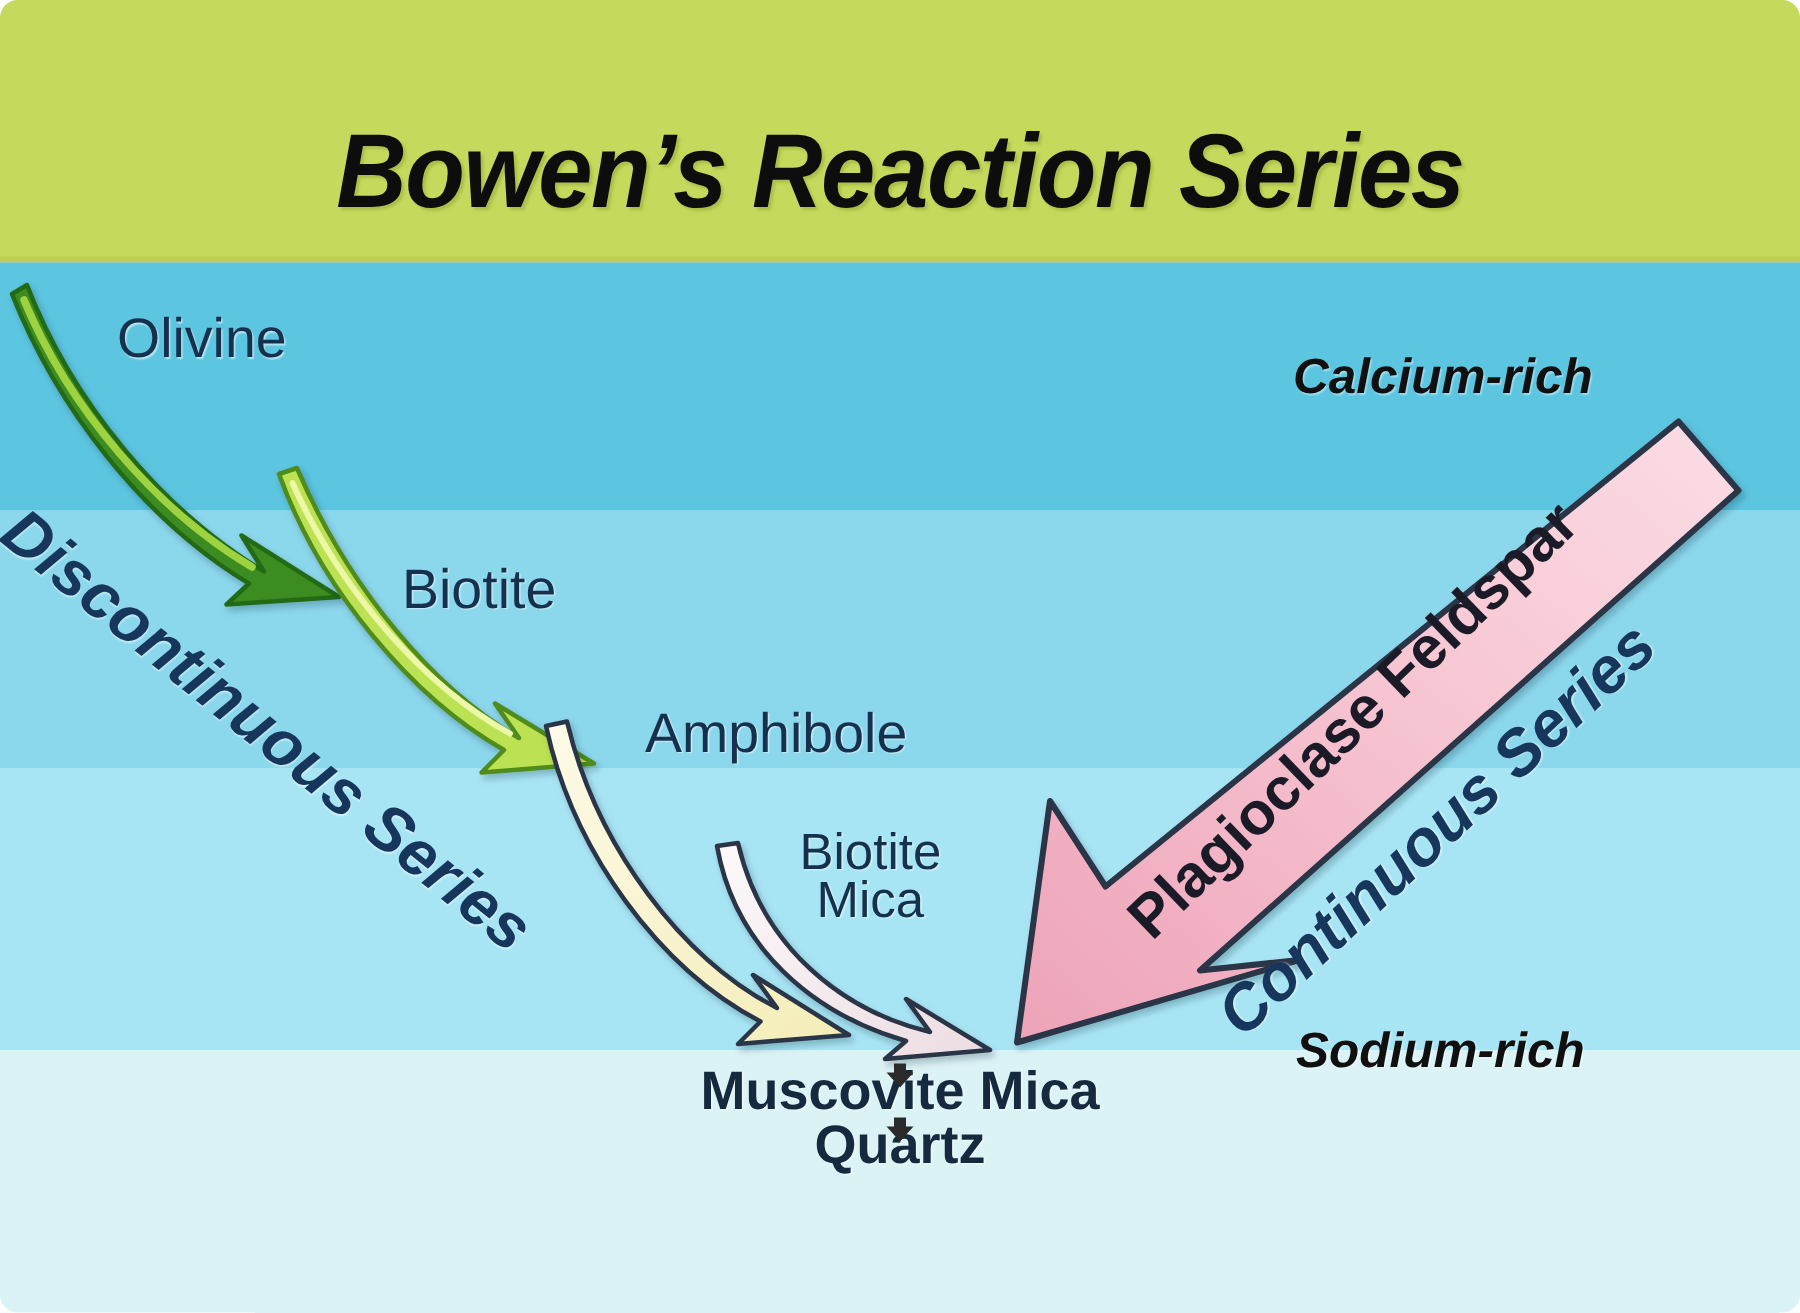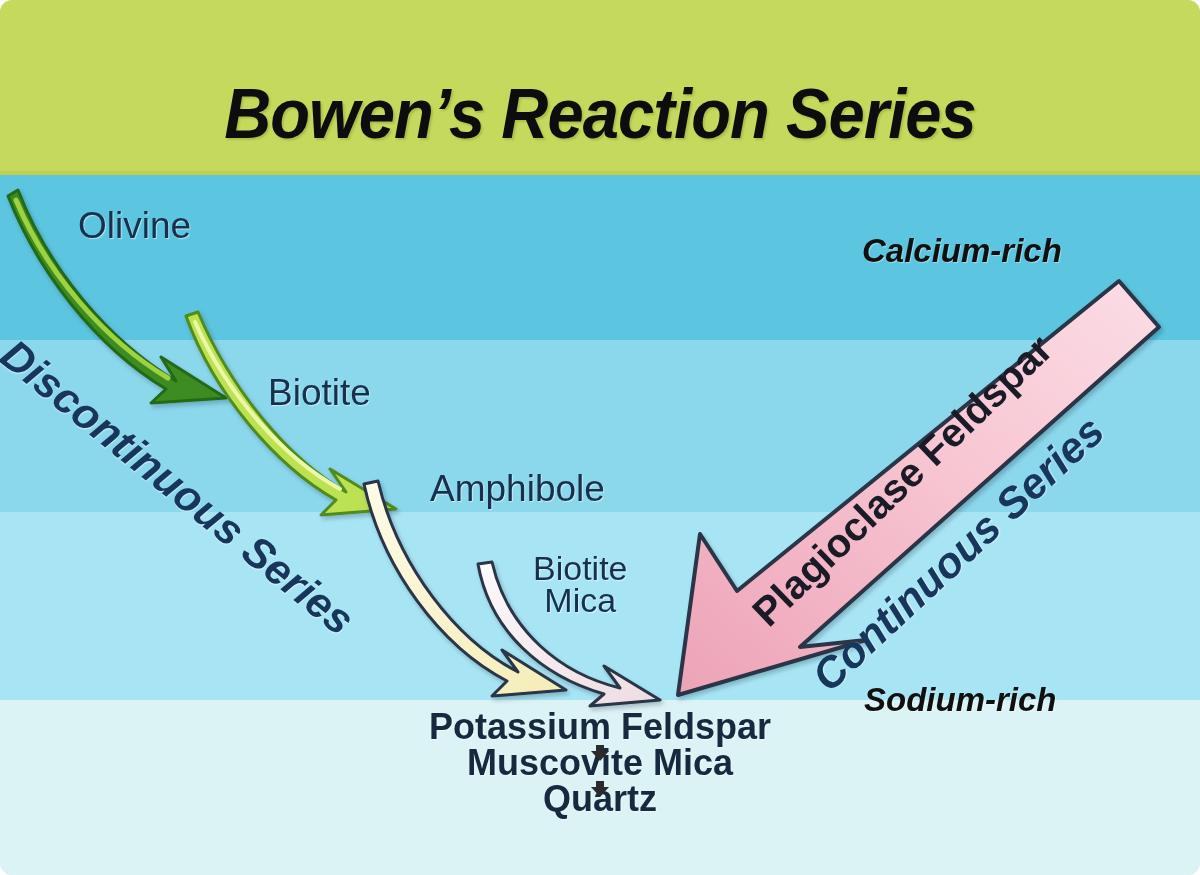--- a/index.html
+++ b/index.html
@@ -171,21 +171,20 @@
 
   <div class="series" id="series-continuous">Continuous Series</div>
 
   <div class="rich" id="lbl-calcium">Calcium-rich</div>
 
   <div class="rich" id="lbl-sodium">Sodium-rich</div>
 
   <div id="lbl-plagioclase">Plagioclase Feldspar</div>
 
   <div id="chain">
-    <div class="item" id="chain-kspar">Potassium Feldspar</div>
     <span class="chain-arrow">
         <i></i>
       </span>
     <div class="item" id="chain-musc">Muscovite Mica</div>
     <span class="chain-arrow">
         <i></i>
       </span>
     <div class="item" id="chain-qtz">Quartz</div>
   </div>
 

